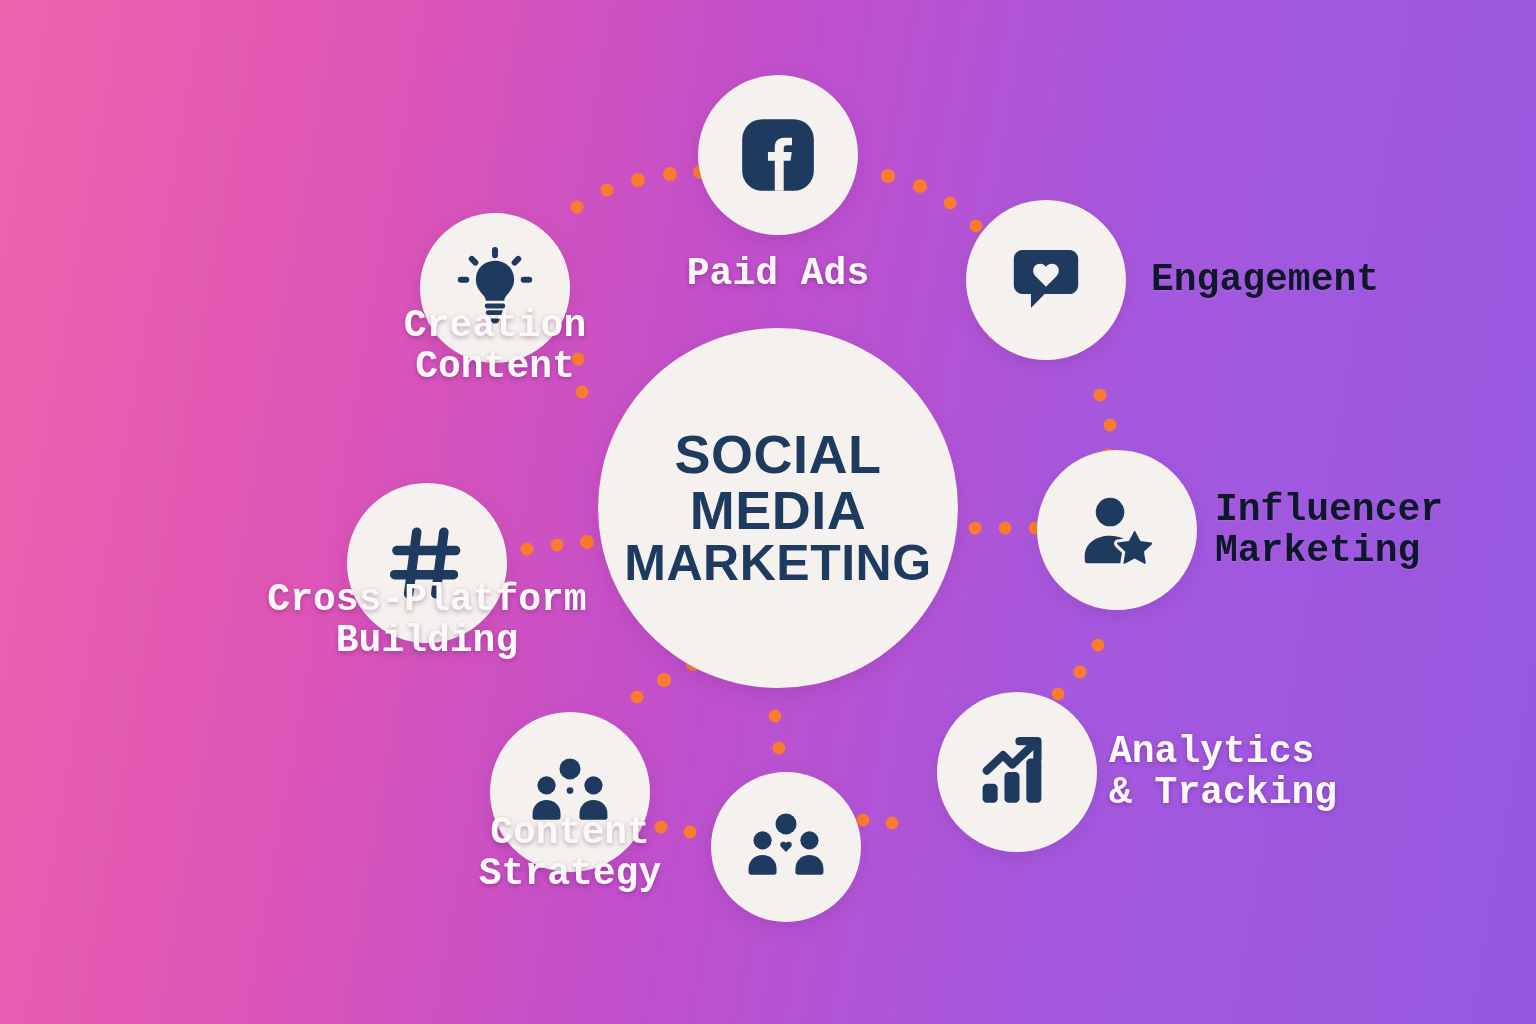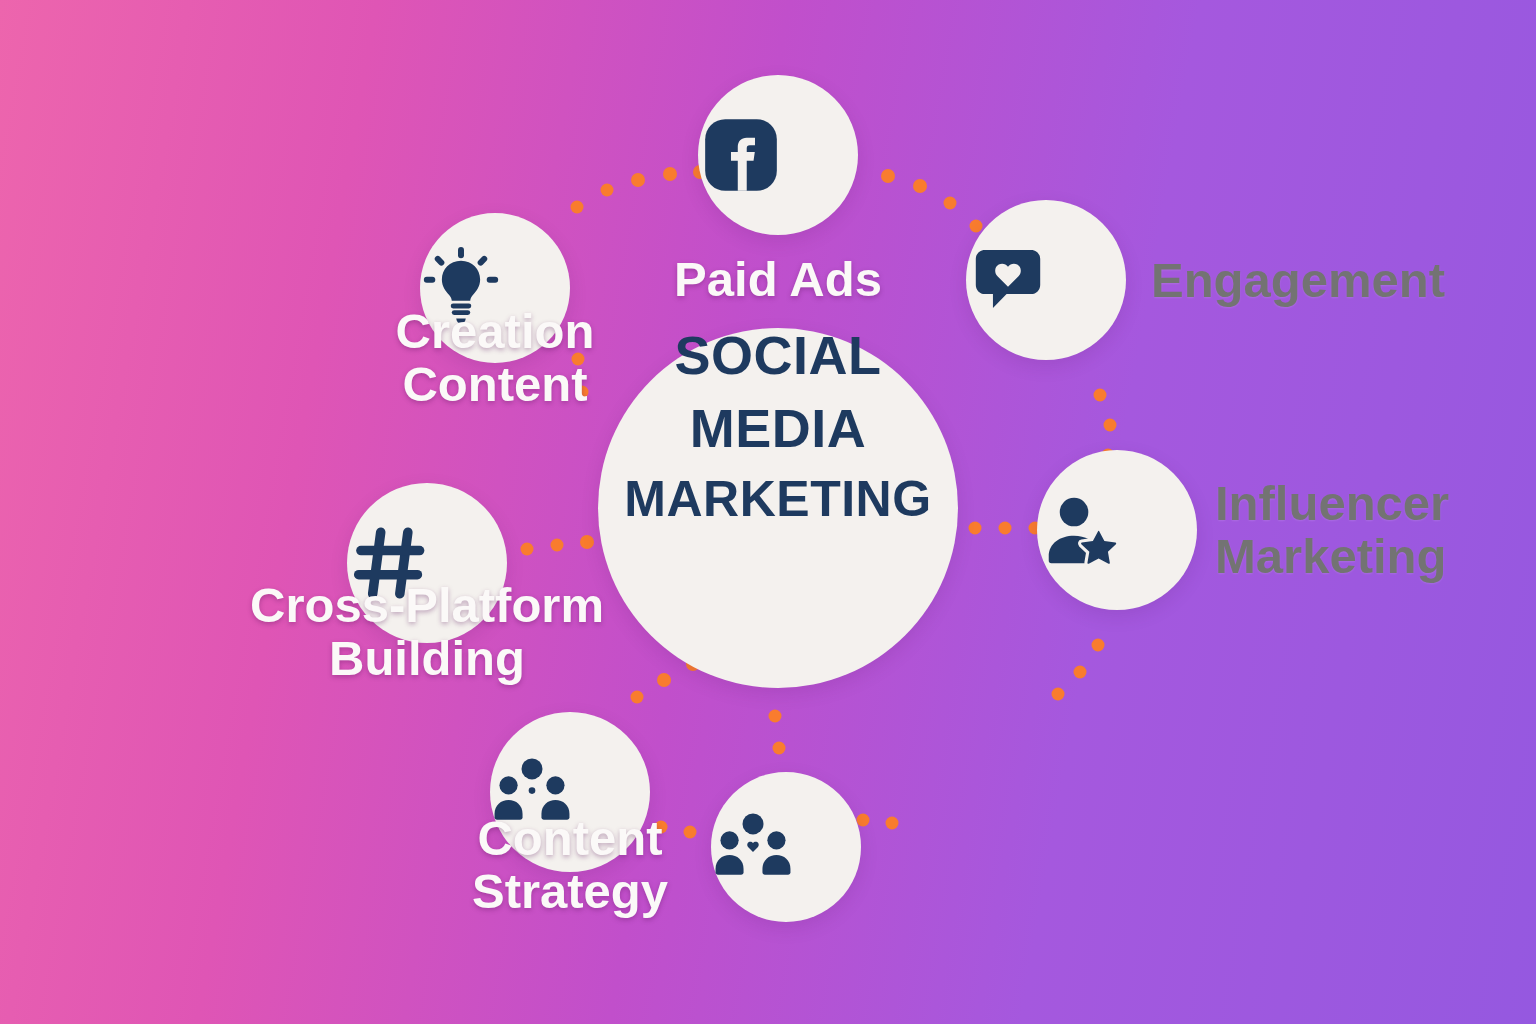--- a/index.html
+++ b/index.html
@@ -16,24 +16,23 @@
     position:absolute; border-radius:50%;
     background:#F97C2E;
     transform:translate(-50%,-50%);
   }
 
   .node { position:absolute; transform:translate(-50%,-50%); }
 
   .circle {
     border-radius:50%;
     background:#F4F1EE;
-    display:flex; align-items:center; justify-content:flex-start;
+    display:flex; align-items:center; justify-content:center;
     box-shadow:0 6px 18px rgba(80,20,90,0.13);
     position:relative;
-    gap:18px;
   }
 
   .hub {
     width:360px; height:360px;
     flex-direction:column;
   }
   .hub-text {
     color:#1E3A5F;
     font-weight:bold;
     font-size:54px;
@@ -43,26 +42,27 @@
     white-space:nowrap;
   }
   .hub-text.l3 { font-size:50px; }
 
   .spoke-circle { width:160px; height:160px; }
   .spoke-circle.sm { width:150px; height:150px; }
 
   .label {
     position:absolute;
     font-weight:bold;
-    font-size:49px;
+    font-size:38px;
     line-height:1.08;
     white-space:nowrap;
+    font-family:Liberation Mono, monospace;
   }
   .label.white { color:#FBF9F8; text-shadow:0 2px 5px rgba(90,20,90,0.35); }
-  .label.navy  { color:#737373; text-shadow:0 1px 2px rgba(255,255,255,0.12); }
+  .label.navy  { color:#0f172a; text-shadow:0 1px 2px rgba(255,255,255,0.12); }
   .label.below { left:50%; transform:translateX(-50%); text-align:center; }
   .label.right { left:108%; top:50%; transform:translateY(-50%); text-align:left; }
 
   svg.ic { display:block; }
 </style>
 </head>
 <body>
 
 <div id="stage">
 
@@ -157,20 +157,37 @@
           <path d="M17.3 12.1l1.35 2.5 2.8.42c.55.08.77.76.37 1.15l-2.02 1.93.48 2.76c.1.55-.48.97-.97.71l-2.5-1.3-2.5 1.3c-.5.26-1.07-.16-.97-.71l.48-2.76-2.02-1.93c-.4-.39-.18-1.07.37-1.15l2.8-.42 1.35-2.5c.25-.47.73-.47.98 0z" fill="#1E3A5F" stroke="#F4F1EE" stroke-width="0.85"></path>
         </svg>
       </span>
     </div>
     <div class="label navy right" style="left:172px;margin-left:6px;">
       <div>Influencer</div>
       <div>Marketing</div>
     </div>
   </div>
 
+  <div class="node" style="left:1017px;top:772px;">
+    <div class="circle spoke-circle">
+      <span>
+        <svg class="ic" width="86" height="86" viewBox="0 0 24 24">
+          <rect x="2.4" y="15.3" width="4.2" height="5.3" rx="1.2" fill="#1E3A5F"></rect>
+          <rect x="8.5" y="12.0" width="4.2" height="8.6" rx="1.2" fill="#1E3A5F"></rect>
+          <rect x="14.6" y="8.2" width="4.2" height="12.4" rx="1.2" fill="#1E3A5F"></rect>
+          <path d="M3.6 11.6l4.5-4.3 2.6 2.6 5.5-5.2" stroke="#1E3A5F" stroke-width="2.3" fill="none" stroke-linecap="round" stroke-linejoin="round"></path>
+          <path d="M12.7 3.4h5.0v5.0" stroke="#1E3A5F" stroke-width="2.3" fill="none" stroke-linecap="round" stroke-linejoin="round"></path>
+        </svg>
+      </span>
+    </div>
+    <div class="label white right" style="left:172px;">
+      <div>Analytics</div>
+      <div>&amp; Tracking</div>
+    </div>
+  </div>
 
   <div class="node" style="left:786px;top:847px;">
     <div class="circle spoke-circle sm">
       <span>
         <svg class="ic" width="84" height="84" viewBox="0 0 24 24">
           <circle cx="12" cy="5.4" r="3.0" fill="#1E3A5F"></circle>
           <circle cx="5.3" cy="10.1" r="2.6" fill="#1E3A5F"></circle>
           <circle cx="18.7" cy="10.1" r="2.6" fill="#1E3A5F"></circle>
           <path d="M1.3 18.2c0-2.4 1.85-3.9 4.0-3.9s4.0 1.5 4.0 3.9v1.0c0 .4-.3.7-.7.7H2.0c-.4 0-.7-.3-.7-.7v-1.0z" fill="#1E3A5F"></path>
           <path d="M14.7 18.2c0-2.4 1.85-3.9 4.0-3.9s4.0 1.5 4.0 3.9v1.0c0 .4-.3.7-.7.7h-6.6c-.4 0-.7-.3-.7-.7v-1.0z" fill="#1E3A5F"></path>

